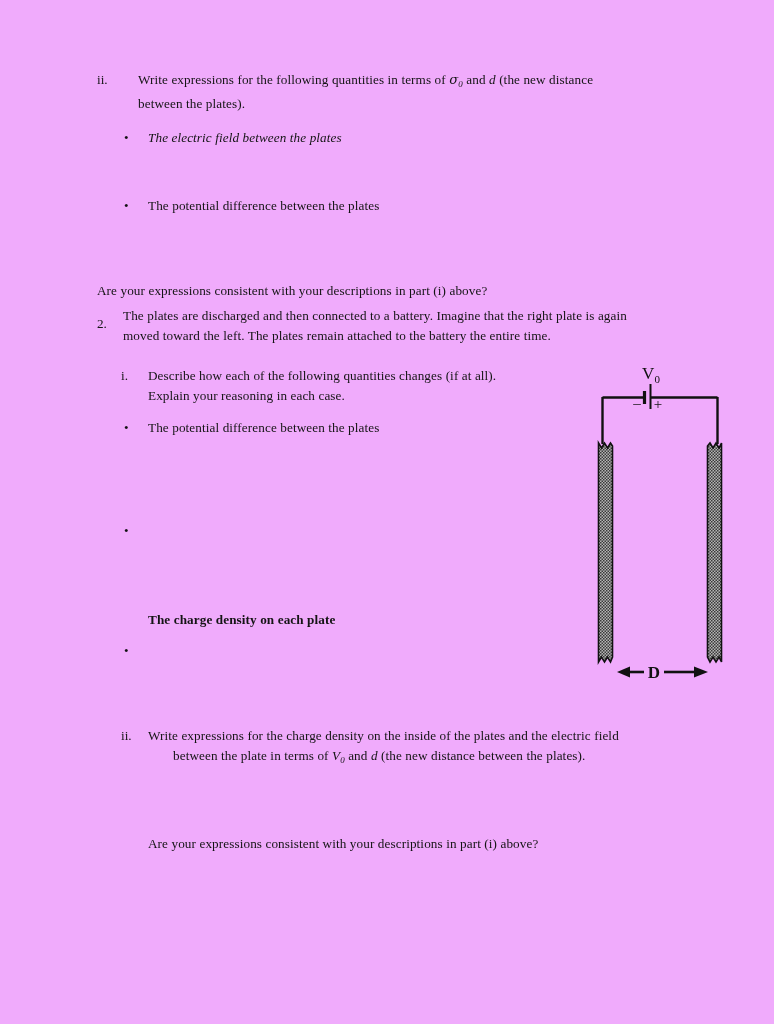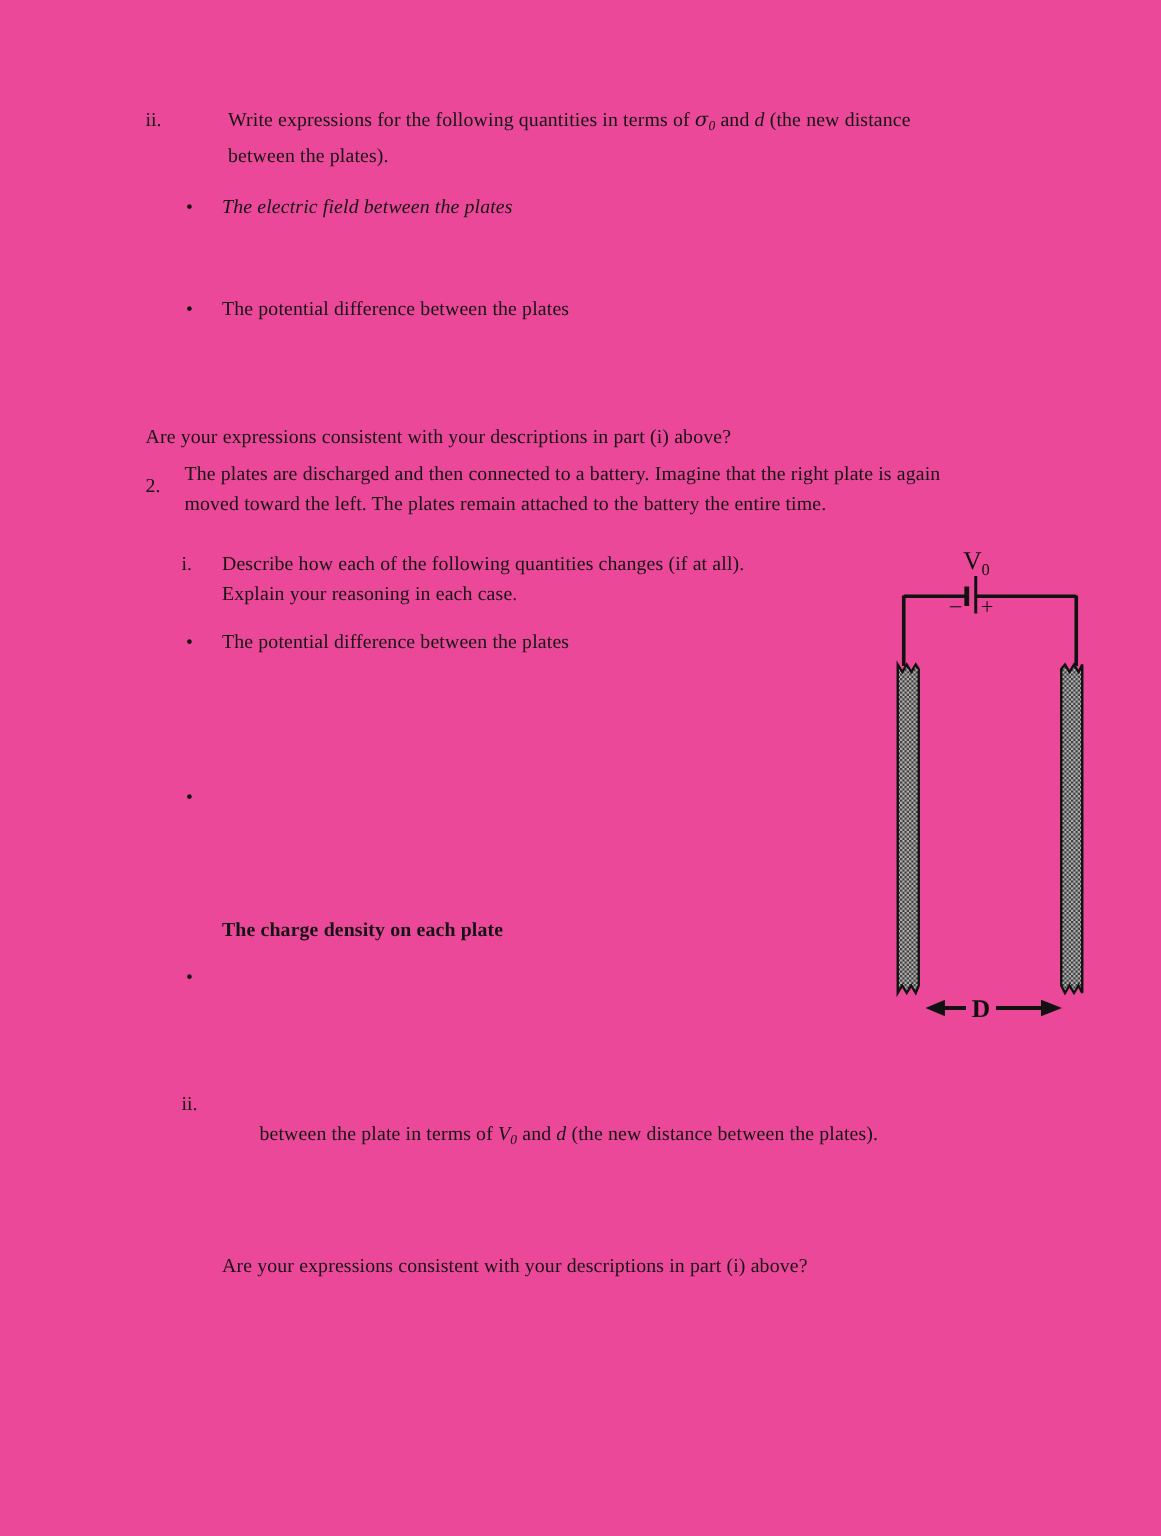--- a/index.html
+++ b/index.html
@@ -11,21 +11,21 @@
     width: 774px;
     height: 1024px;
     position: relative;
     font-family: "Liberation Serif", "DejaVu Serif", serif;
     color: #1a1a1a;
     overflow: hidden;
   }
   .page {
     position: absolute;
     inset: 0;
-    background: #ec4899;
+    background: #f0abfc;
   }
   
   .blk {
     position: absolute;
     font-size: 13.2px;
     line-height: 20px;
     color: #141414;
     letter-spacing: 0.1px;
   }
   .marker {
@@ -57,21 +57,21 @@
     height: 330px;
   }
   #figure svg { display: block; }
 </style>
 </head>
 <body>
 
 <div class="page">
 
   <div class="marker" style="left:97px; top:70px;">ii.</div>
-  <div class="blk" style="left:152px; top:70px; width:520px;">
+  <div class="blk" style="left:138px; top:70px; width:520px;">
     <span>Write expressions for the following quantities in terms of </span><span class="sigma">σ</span><sub>0</sub><span> and </span><span class="italic">d</span><span> (the new distance</span><br>
     <span>between the plates).</span>
   </div>
 
   <div class="bullet-dot" style="left:124px; top:128px;">•</div>
   <div class="blk" style="left:148px; top:128px;font-style:italic;">The electric field between the plates</div>
 
   <div class="bullet-dot" style="left:124px; top:196px;">•</div>
   <div class="blk" style="left:148px; top:196px;">The potential difference between the plates</div>
 
@@ -92,21 +92,21 @@
   <div class="bullet-dot" style="left:124px; top:418px;">•</div>
   <div class="blk" style="left:148px; top:418px;">The potential difference between the plates</div>
 
   <div class="bullet-dot" style="left:124px; top:521px;">•</div>
 
   <div class="bullet-dot" style="left:124px; top:641px;">•</div>
   <div class="blk" style="left:148px; top:610px;font-weight:bold;">The charge density on each plate</div>
 
   <div class="marker" style="left:121px; top:726px;">ii.</div>
   <div class="blk" style="left:148px; top:726px; width:545px;">
-    <br>
+    <span>Write expressions for the charge density on the inside of the plates and the electric field</span><br>
     <span style="display:inline-block; width:25px;"></span><span>between the plate in terms of  </span><span class="italic">V</span><sub>0</sub><span> and </span><span class="italic">d</span><span> (the new distance between the plates).</span>
   </div>
 
   <div class="blk" style="left:148px; top:834px;">Are your expressions consistent with your descriptions in part (i) above?</div>
 
   <div id="figure">
     <svg width="150" height="330" viewBox="0 0 150 330" xmlns="http://www.w3.org/2000/svg">
       <defs>
 
         <pattern id="plateHatch" width="3" height="3" patternUnits="userSpaceOnUse">

